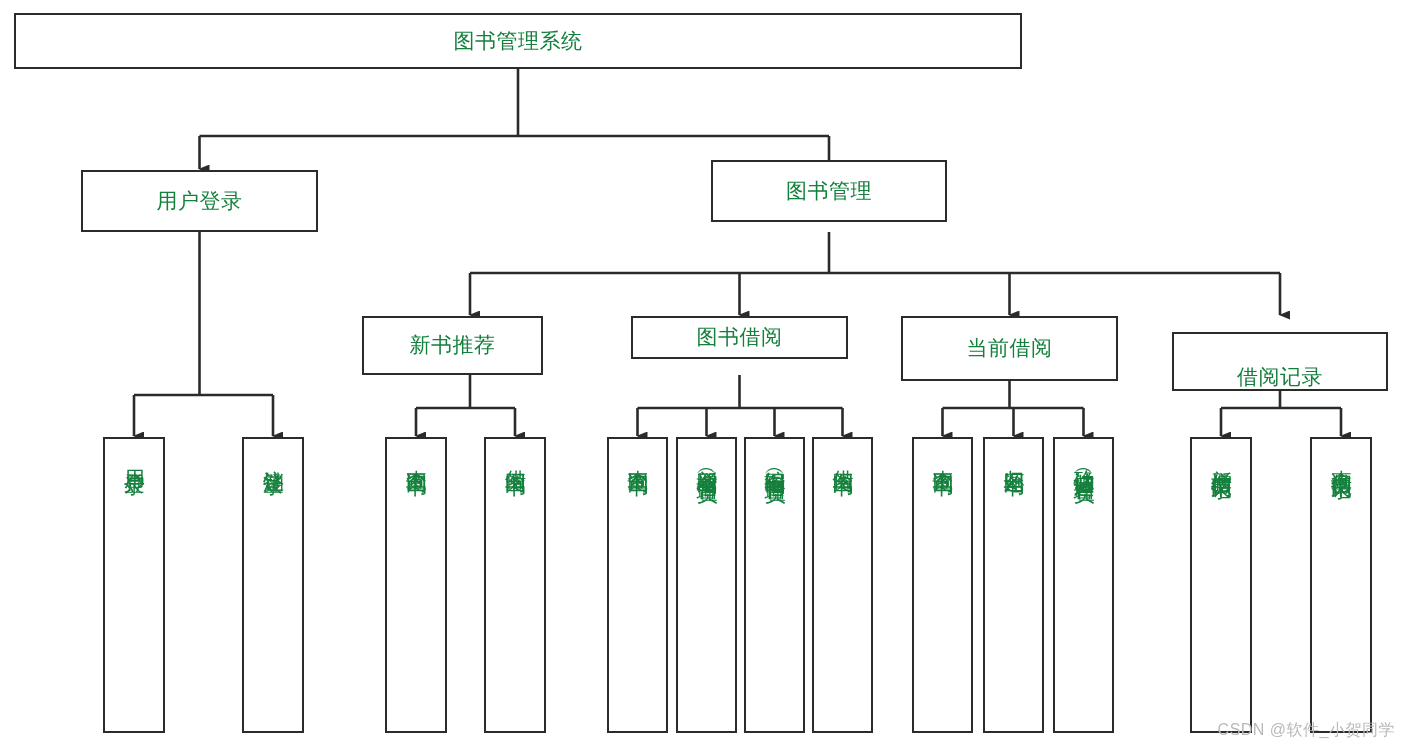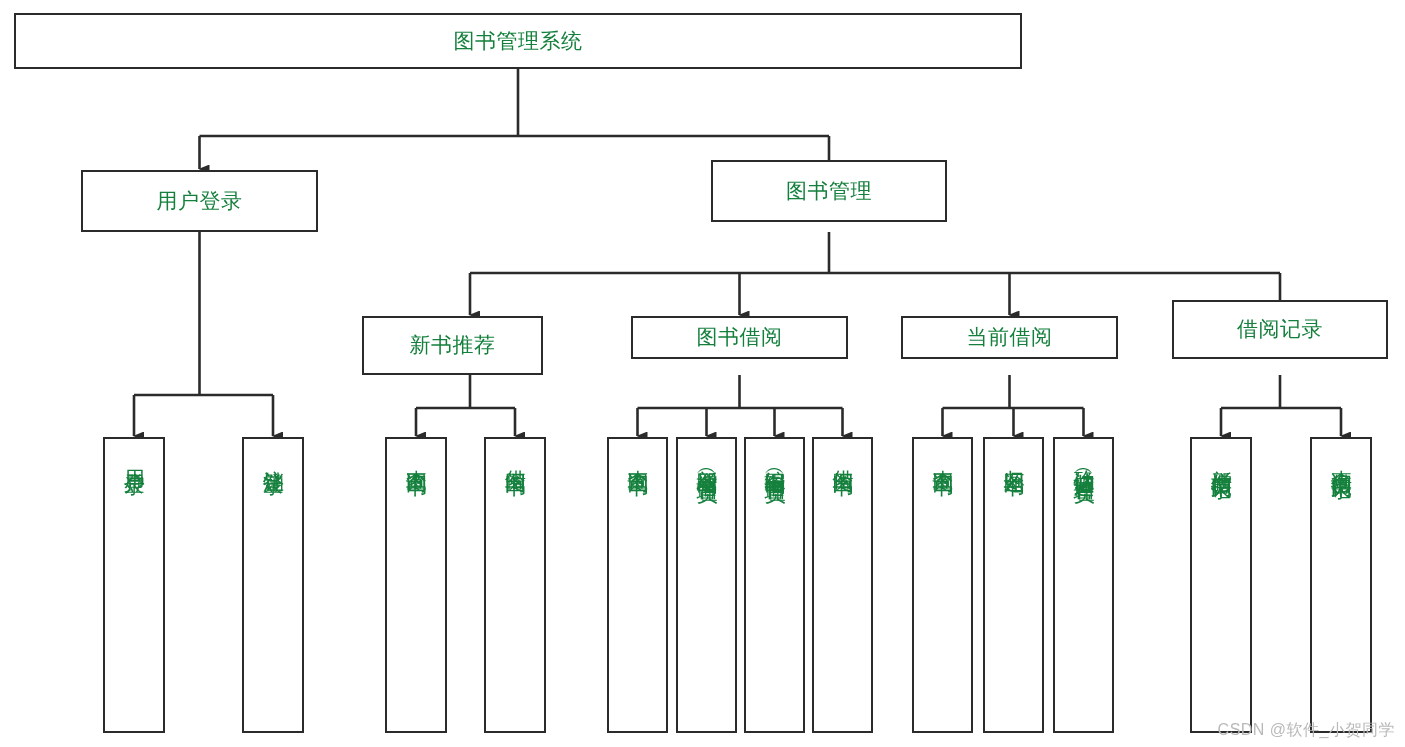--- a/index.html
+++ b/index.html
@@ -124,24 +124,24 @@
       </div>
       <div class="node h-node" style="left: 711px; top: 160px; width: 236px; height: 62px;">
         <span class="node-label">图书管理</span>
       </div>
       <div class="node h-node" style="left: 362px; top: 316px; width: 181px; height: 59px;">
         <span class="node-label">新书推荐</span>
       </div>
       <div class="node h-node" style="left: 631px; top: 316px; width: 217px; height: 43px;">
         <span class="node-label">图书借阅</span>
       </div>
-      <div class="node h-node" style="left: 901px; top: 316px; width: 217px; height: 43px;">
+      <div class="node h-node" style="left: 901px; top: 316px; width: 217px; height: 65px;">
         <span class="node-label">当前借阅</span>
       </div>
-      <div class="node h-node" style="left: 1172px; top: 300px; width: 216px; height: 59px;">
+      <div class="node h-node" style="left: 1172px; top: 332px; width: 216px; height: 59px; align-items: flex-end;">
         <span class="node-label">借阅记录</span>
       </div>
       <div class="node v-node" style="left: 103px; top: 437px; width: 62px; height: 296px;">
         <span class="node-label">用户登录</span>
       </div>
       <div class="node v-node" style="left: 242px; top: 437px; width: 62px; height: 296px;">
         <span class="node-label">注销登录</span>
       </div>
       <div class="node v-node" style="left: 385px; top: 437px; width: 62px; height: 296px;">
         <span class="node-label">查询图书</span>

